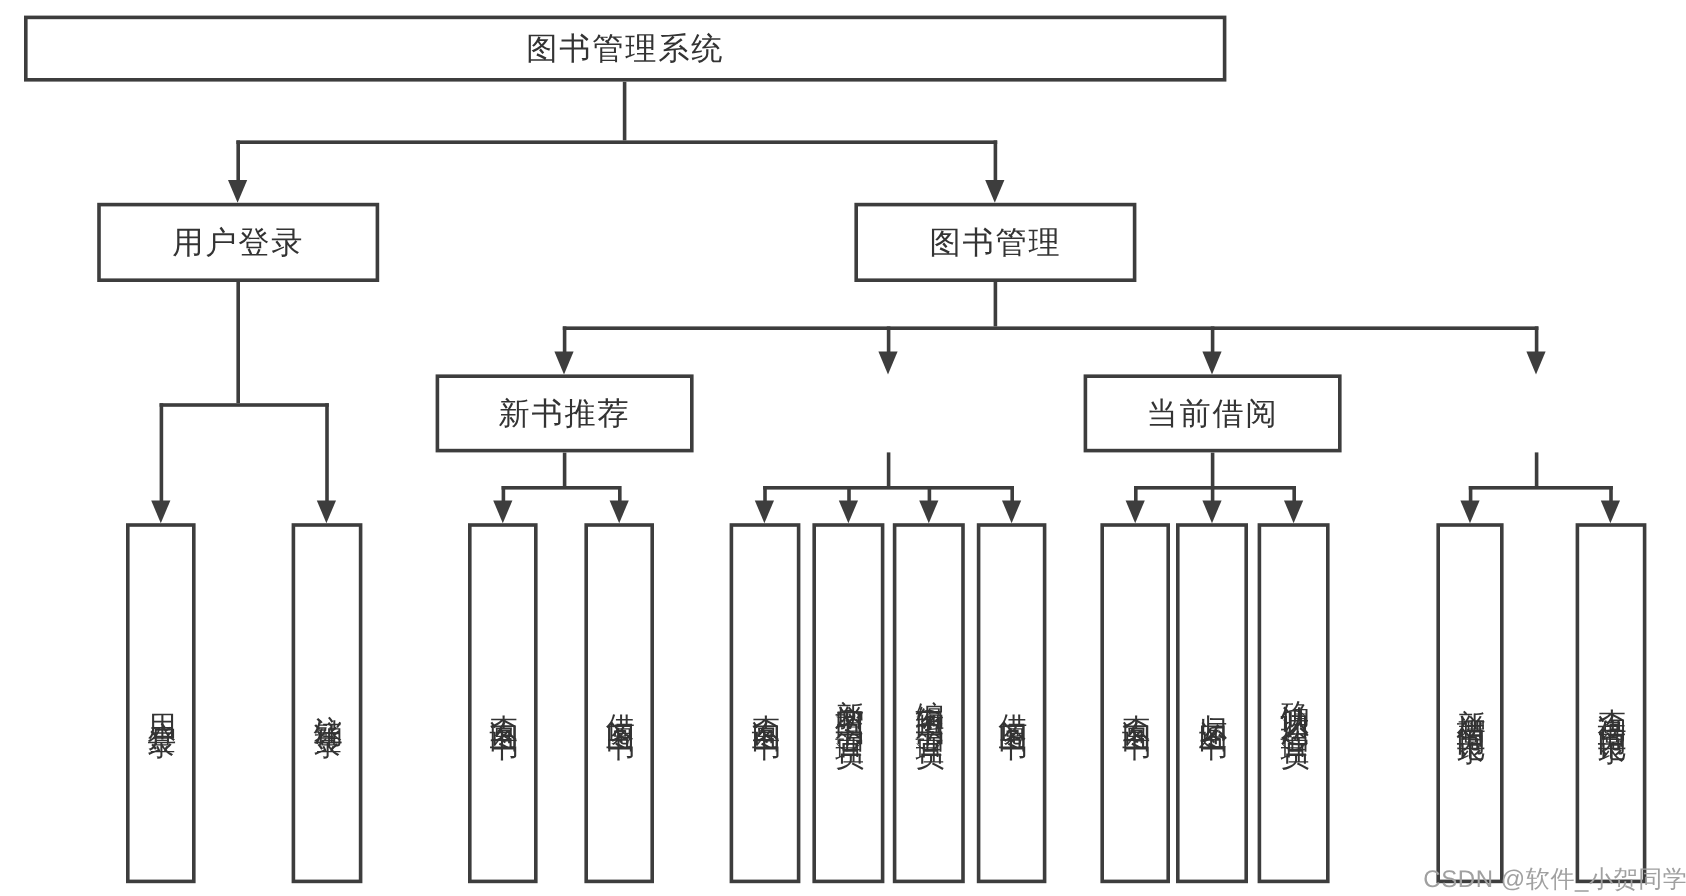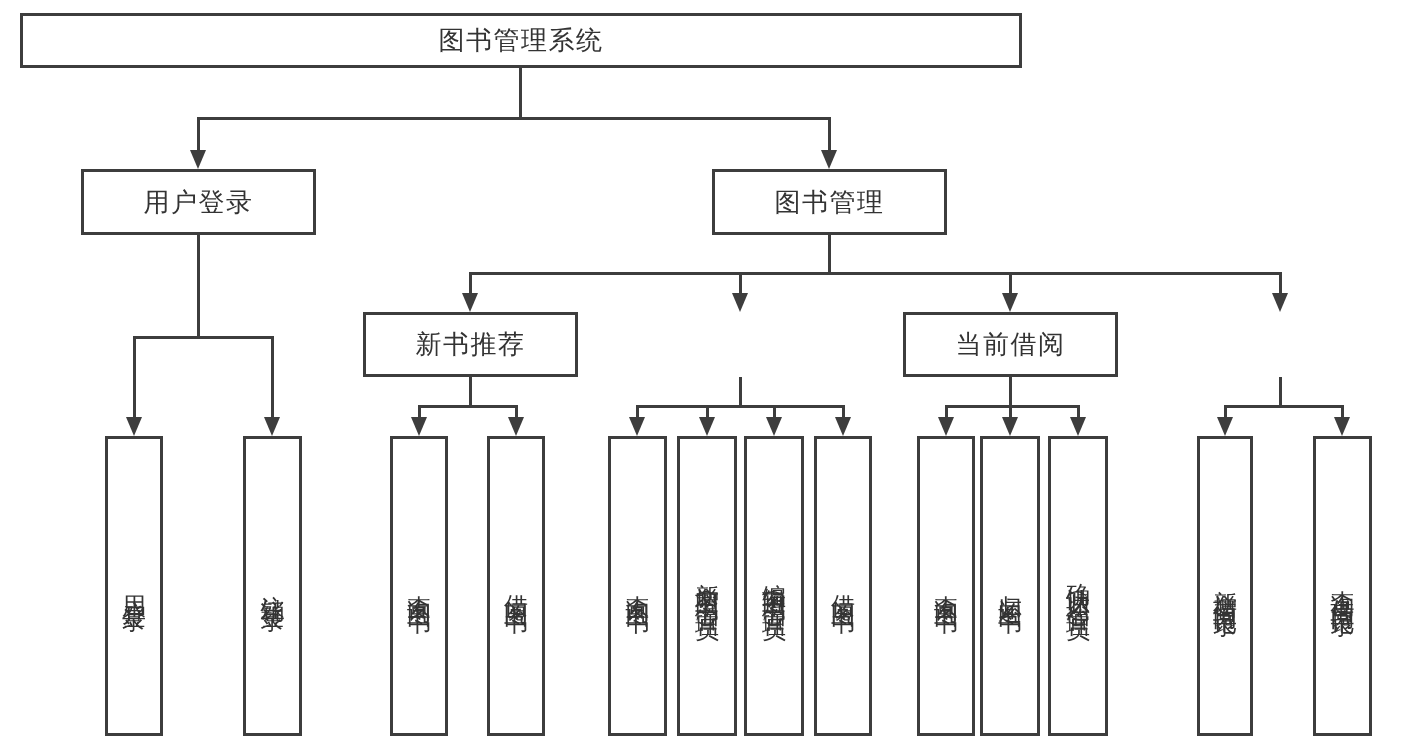--- a/index.html
+++ b/index.html
@@ -178,14 +178,15 @@
     <span>确认归还（管理员）</span>
   </div>
 
   <div class="vbox" style="left:1197px;top:436px;width:56px;height:300px">
     <span>新增借阅记录</span>
   </div>
   <div class="vbox" style="left:1313px;top:436px;width:59px;height:300px">
     <span>查询借阅记录</span>
   </div>
 
+  <div class="watermark">CSDN @软件_小贺同学</div>
 
 </div>
 
 </body></html>

